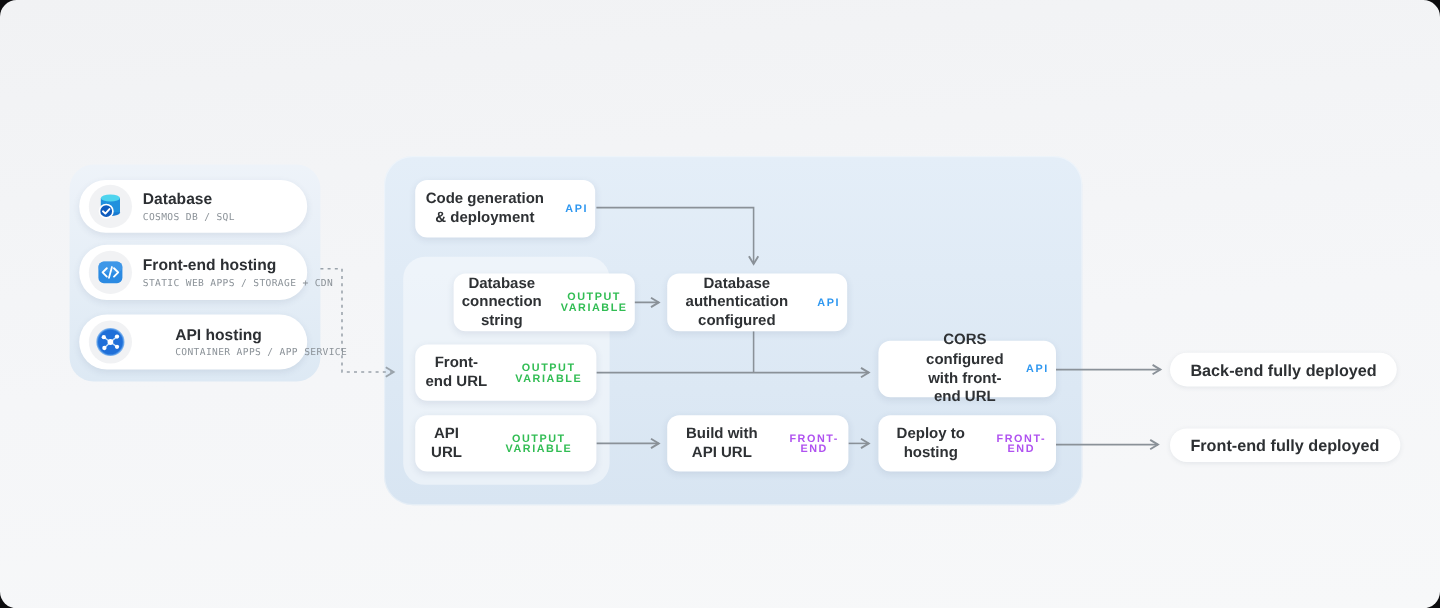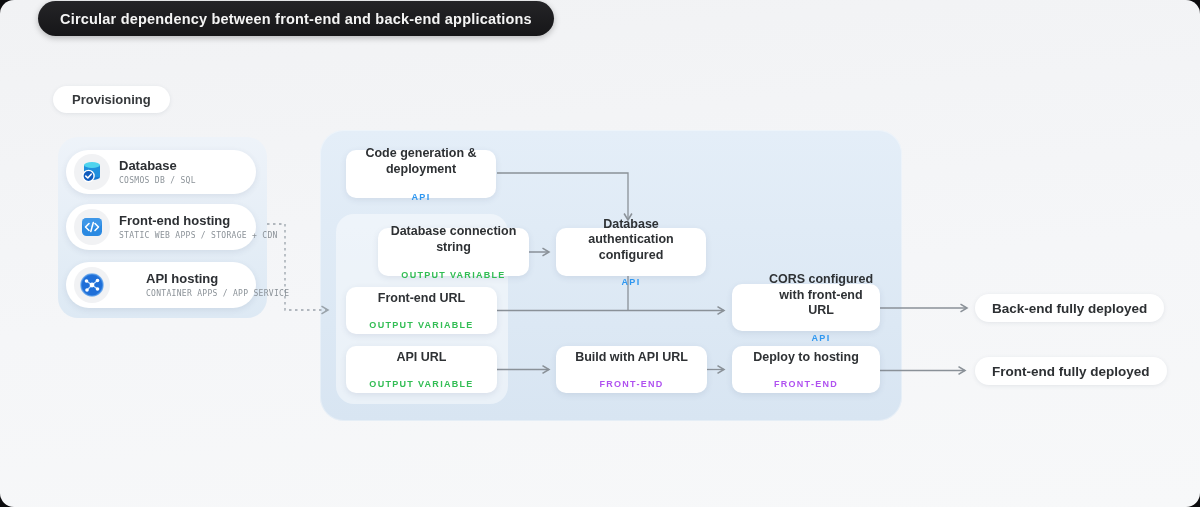--- a/index.html
+++ b/index.html
@@ -37,21 +37,21 @@
              box-shadow:0 2px 6px rgba(50,70,110,.10);}
   .icon-circle{width:36px;height:36px;border-radius:50%;background:#f1f2f4;flex:0 0 auto;
                display:flex;align-items:center;justify-content:center;}
   .item-text{display:flex;flex-direction:column;}
   .item-title{font-size:13px;font-weight:700;color:#2c2f33;line-height:1.15;}
   .item-sub{font-family:"DejaVu Sans Mono",monospace;font-size:8px;letter-spacing:.3px;
             color:#8b9298;margin-top:3px;white-space:nowrap;}
 
   
   .step-card{position:absolute;background:#fff;border-radius:10px;box-sizing:border-box;
-             display:flex;flex-direction:column;align-items:center;justify-content:center;
+             display:flex;flex-direction:row;align-items:center;justify-content:center;
              text-align:center;gap:15px;padding:4px 6px;
              box-shadow:0 2px 6px rgba(50,70,110,.10);}
   .step-title{font-size:12.5px;font-weight:600;color:#2e3134;line-height:1.25;}
   .tag{font-family:Liberation Sans, sans-serif;font-size:9px;font-weight:700;
        letter-spacing:1.3px;line-height:1;}
   .tag-api{color:var(--api,#2e97f0);}
   .tag-output{color:var(--output_variable,#32bd54);}
   .tag-frontend{color:var(--front_end,#b052f0);}
 
   
@@ -60,23 +60,21 @@
                 font-size:13.5px;font-weight:600;box-shadow:0 1px 4px rgba(60,75,100,.10);}
 
   .arrows{position:absolute;inset:0;pointer-events:none;}
 </style>
 </head>
 <body>
 
 <div class="stage">
   <div class="surface">
 
-    <div class="title-pill">Circular dependency between front-end and back-end applications</div>
-
-    <div class="section-pill" style="left:53px;top:86px;">Provisioning</div>
+
 
     <div class="panel panel-provisioning"></div>
     <div class="panel panel-building"></div>
     <div class="panel panel-inner"></div>
 
     <svg class="arrows" width="1200" height="507" viewBox="0 0 1200 507">
       <defs>
         <marker id="ah" viewBox="0 0 8 8" refX="6" refY="4" markerWidth="8" markerHeight="8" orient="auto">
           <path d="M1 1 L6 4 L1 7" fill="none" stroke="#8a9198" stroke-width="1.2"></path>
         </marker>

